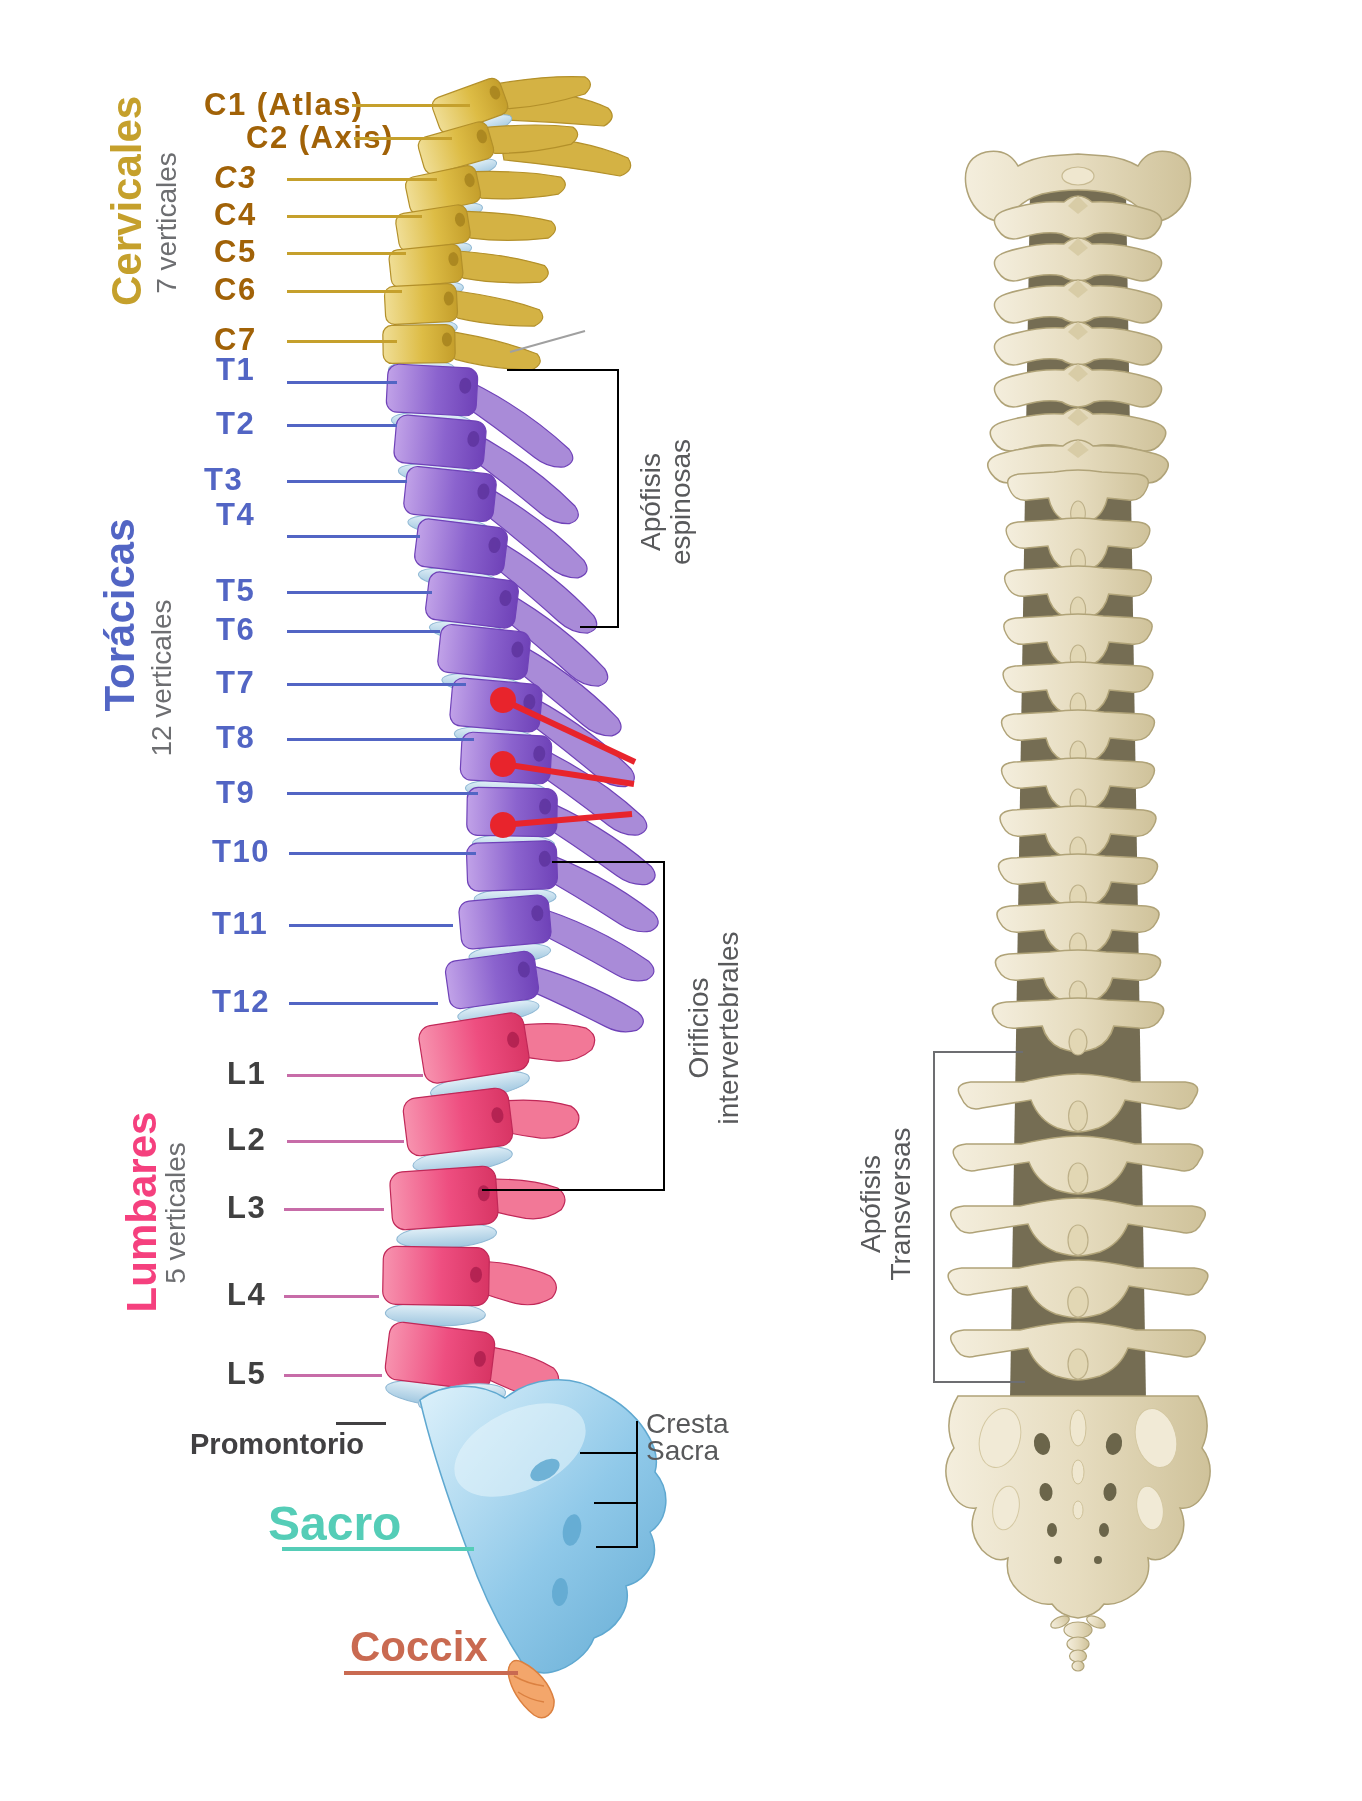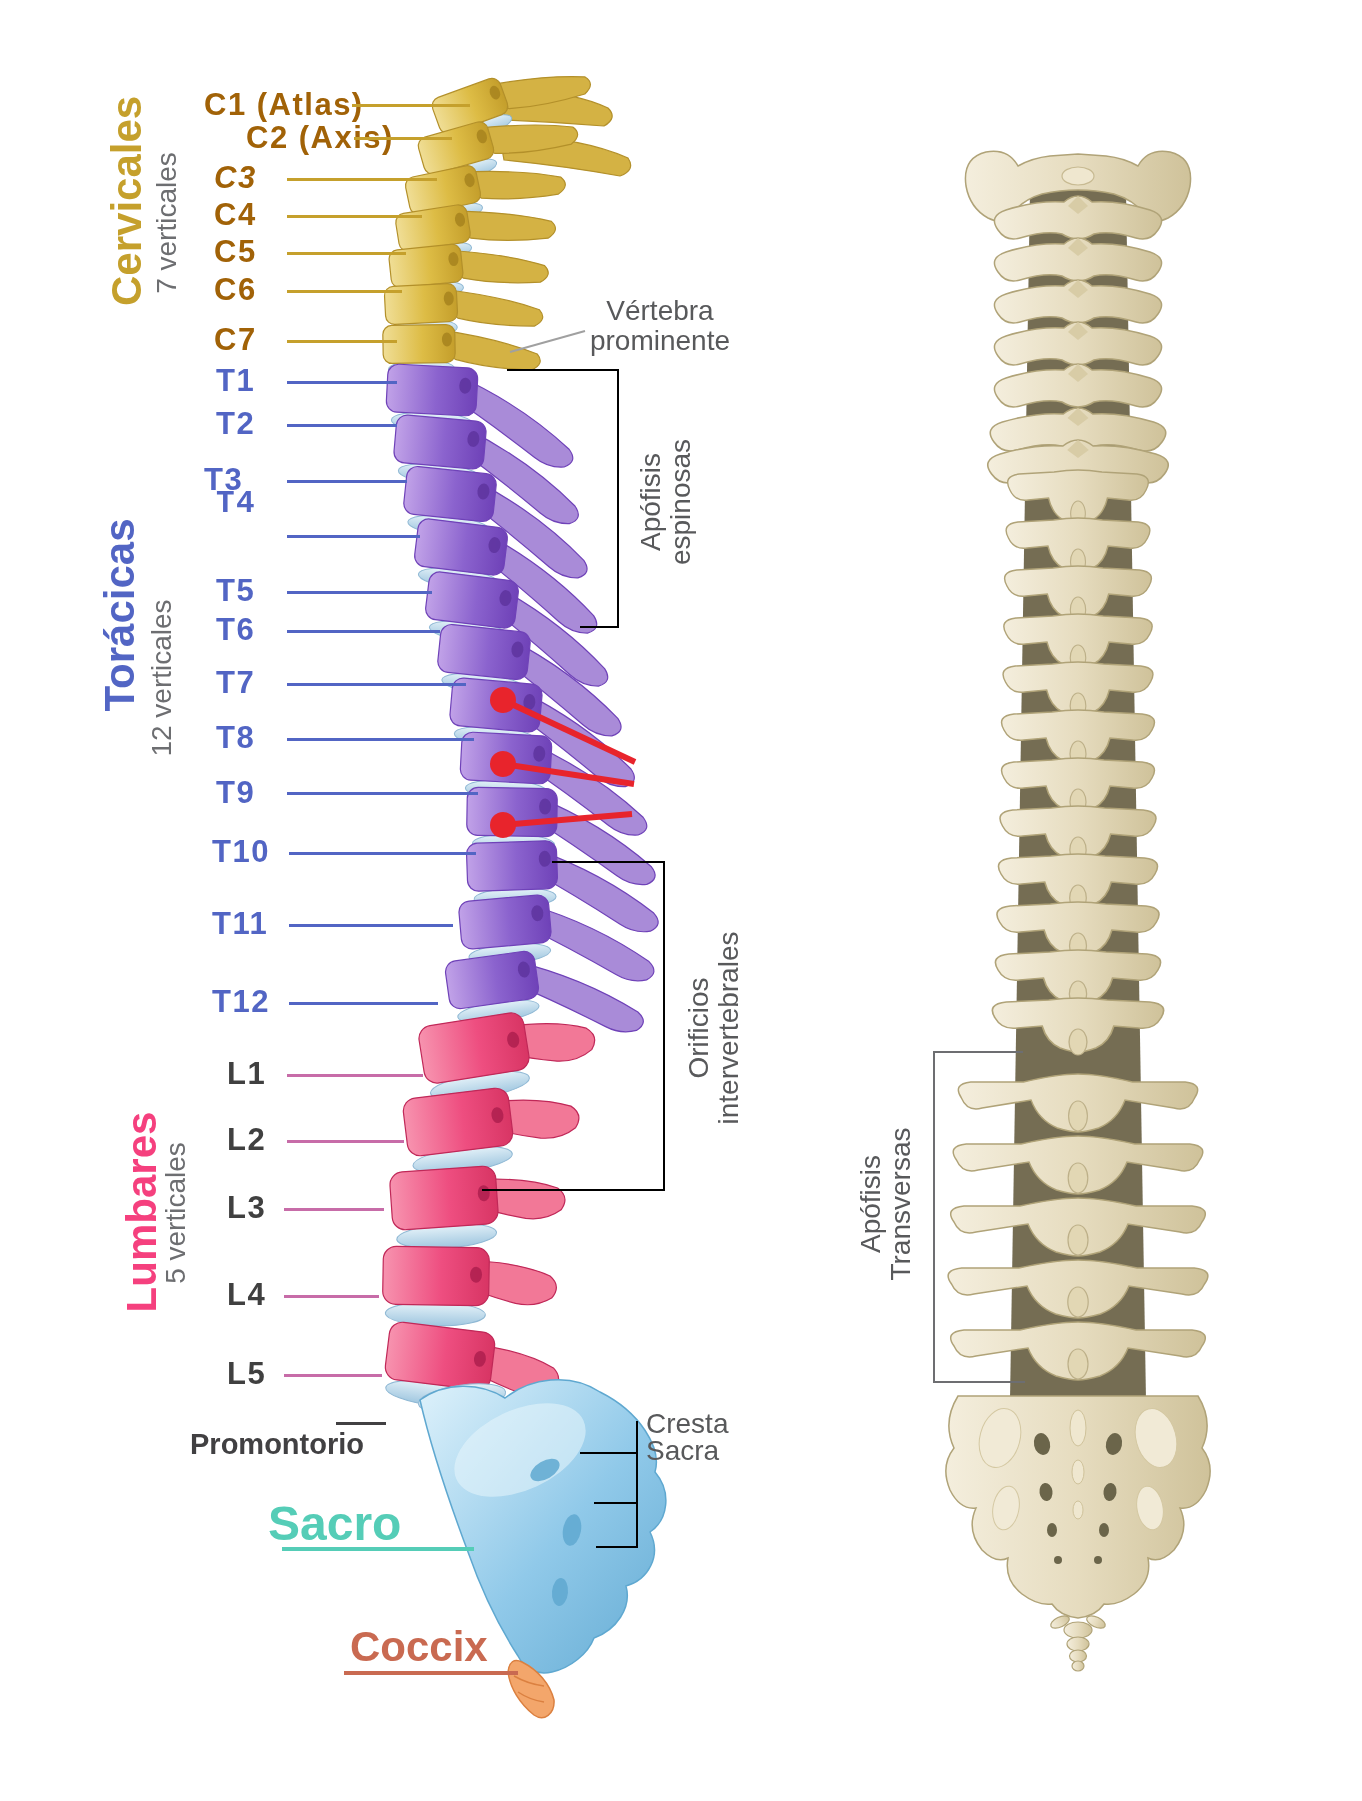--- a/index.html
+++ b/index.html
@@ -267,27 +267,27 @@
   <div class="vline c" style="left:287px;top:178px;width:150px;"></div>
   <div class="vlabel c" style="left:214px;top:199px;">C4</div>
   <div class="vline c" style="left:287px;top:215px;width:135px;"></div>
   <div class="vlabel c" style="left:214px;top:236px;">C5</div>
   <div class="vline c" style="left:287px;top:252px;width:119px;"></div>
   <div class="vlabel c" style="left:214px;top:274px;">C6</div>
   <div class="vline c" style="left:287px;top:290px;width:115px;"></div>
   <div class="vlabel c" style="left:214px;top:324px;">C7</div>
   <div class="vline c" style="left:287px;top:340px;width:110px;"></div>
 
-  <div class="vlabel t" style="left:216px;top:365px;">T1</div>
+  <div class="vlabel t" style="left:216px;top:354px;">T1</div>
   <div class="vline t" style="left:287px;top:381px;width:110px;"></div>
   <div class="vlabel t" style="left:216px;top:408px;">T2</div>
   <div class="vline t" style="left:287px;top:424px;width:110px;"></div>
   <div class="vlabel t" style="left:204px;top:464px;">T3</div>
   <div class="vline t" style="left:287px;top:480px;width:120px;"></div>
-  <div class="vlabel t" style="left:216px;top:488px;font-family:Liberation Mono, monospace;">T4</div>
+  <div class="vlabel t" style="left:216px;top:499px;">T4</div>
   <div class="vline t" style="left:287px;top:535px;width:133px;"></div>
   <div class="vlabel t" style="left:216px;top:575px;">T5</div>
   <div class="vline t" style="left:287px;top:591px;width:145px;"></div>
   <div class="vlabel t" style="left:216px;top:614px;">T6</div>
   <div class="vline t" style="left:287px;top:630px;width:153px;"></div>
   <div class="vlabel t" style="left:216px;top:667px;">T7</div>
   <div class="vline t" style="left:287px;top:683px;width:179px;"></div>
   <div class="vlabel t" style="left:216px;top:722px;">T8</div>
   <div class="vline t" style="left:287px;top:738px;width:187px;"></div>
   <div class="vlabel t" style="left:216px;top:777px;">T9</div>
@@ -311,24 +311,20 @@
   <div class="vline l" style="left:284px;top:1374px;width:98px;"></div>
 
   <div class="anno" style="left:190px;top:1428px;font-weight:700;color:#414042;font-size:29px;">Promontorio</div>
   <div class="bk" style="left:336px;top:1422px;width:50px;border-top:3px solid #414042;"></div>
 
   <div class="sectitle" style="left:268px;top:1500px;font-size:48px;color:#55CDB7;">Sacro</div>
   <div class="underline" style="left:282px;top:1547px;width:192px;background:#55CDB7;"></div>
   <div class="sectitle" style="left:350px;top:1626px;font-size:42px;color:#C96A51;">Coccix</div>
   <div class="underline" style="left:344px;top:1671px;width:174px;background:#C96A51;"></div>
 
-  <div class="anno center" style="left:568px;top:296px;width:184px;line-height:30px;">
-    <span>Vértebra</span><br>
-    <span>prominente</span>
-  </div>
 
   <div class="anno center rot" style="left:583px;top:470px;width:170px;height:64px;line-height:30px;">
     <span>Apófisis</span><br>
     <span>espinosas</span>
   </div>
   <div class="bk gray" style="left:507px;top:369px;width:110px;height:257px;border-top:2px solid;border-right:2px solid;"></div>
   <div class="bk gray" style="left:580px;top:626px;width:38px;border-top:2px solid;"></div>
 
 
   <div class="anno center rot" style="left:601px;top:996px;width:230px;height:64px;line-height:30px;">

